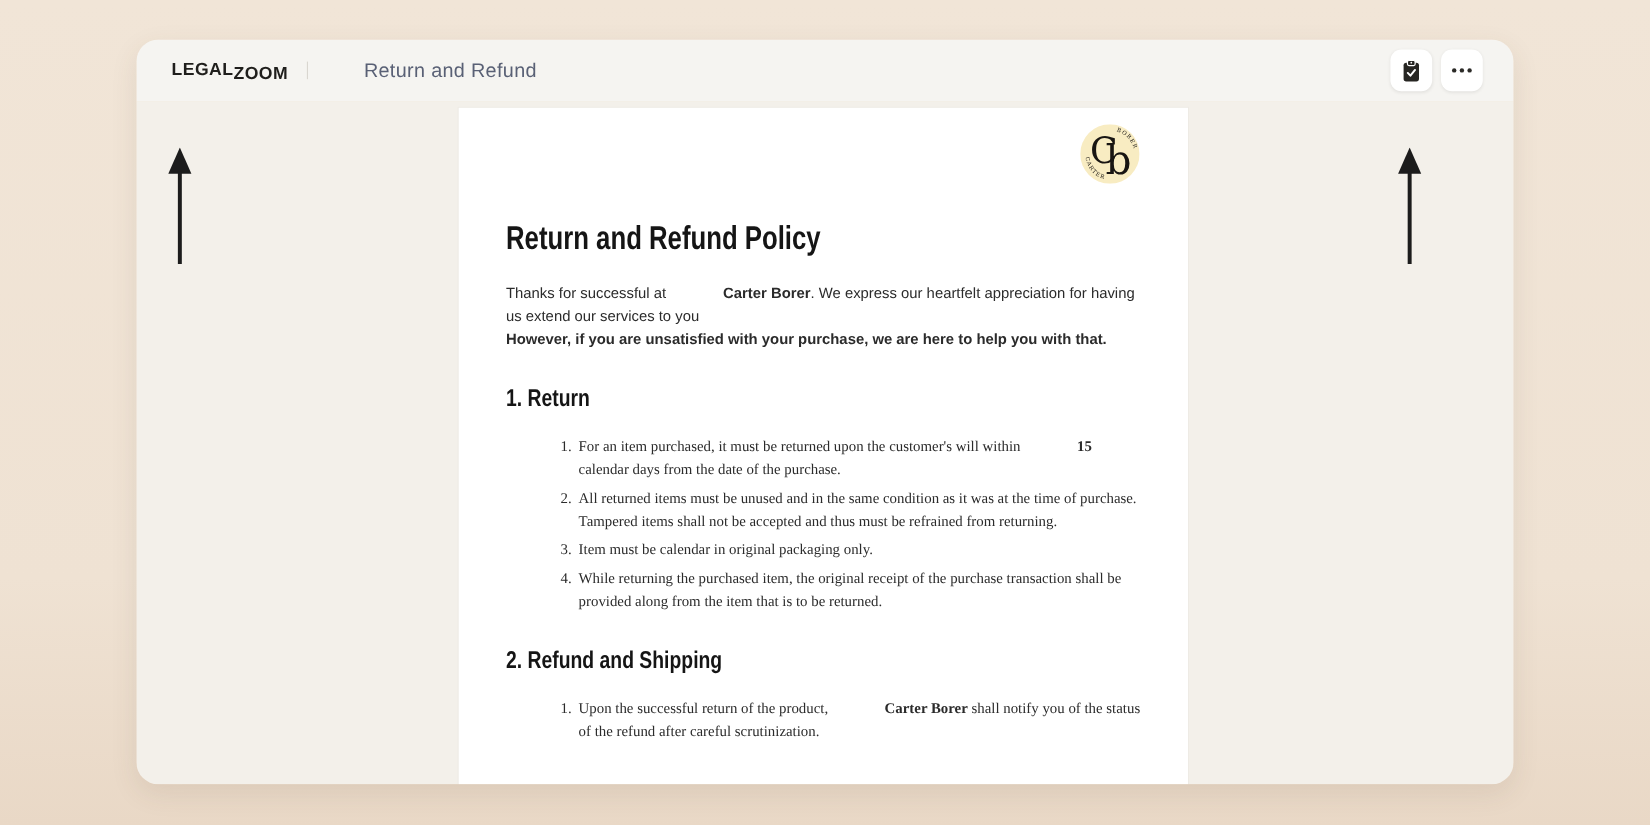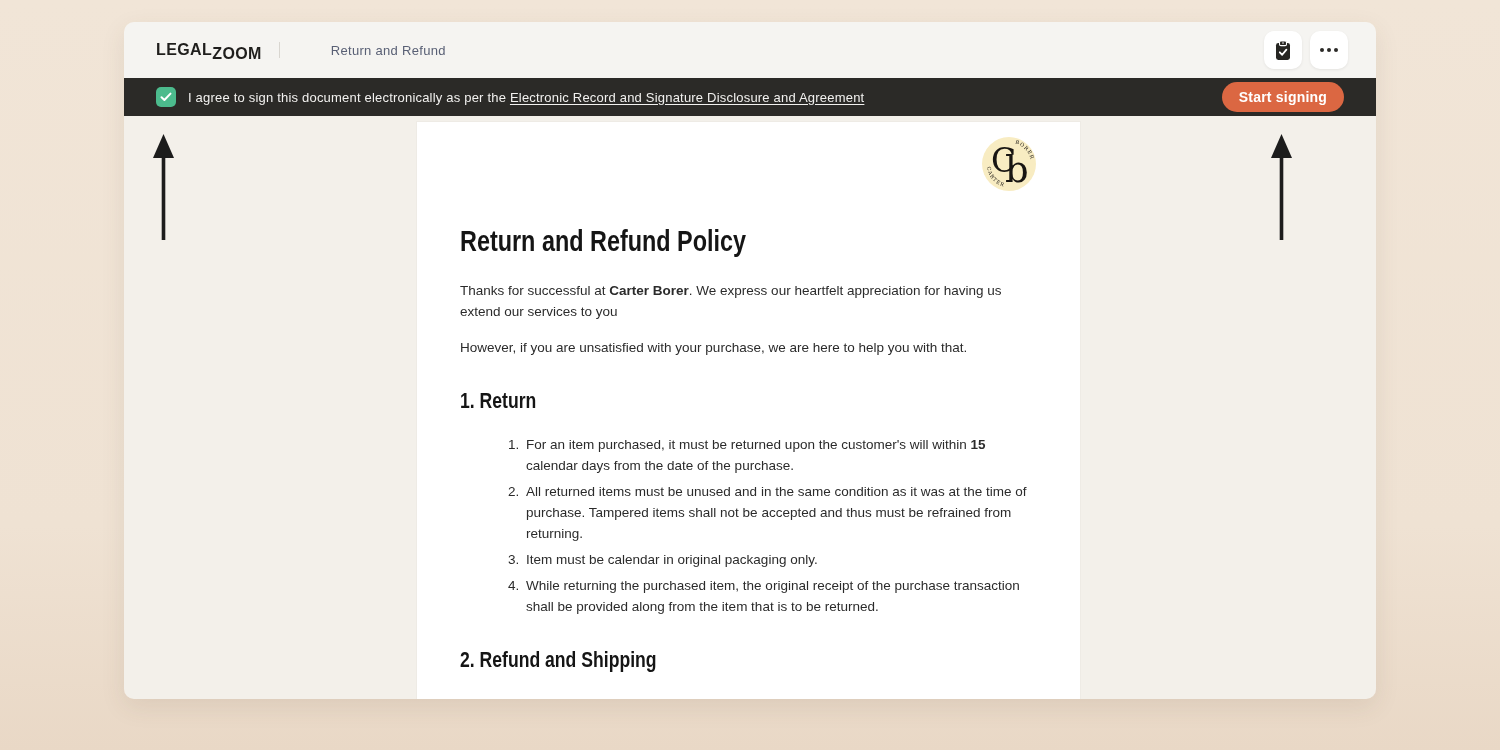--- a/index.html
+++ b/index.html
@@ -15,34 +15,34 @@
   }
   *{box-sizing:border-box;}
   html,body{margin:0;padding:0;}
   body{
     width:1500px;height:750px;position:relative;overflow:hidden;
     font-family:"Liberation Sans",sans-serif;
     background:linear-gradient(180deg,#f1e5d7 0%,#efe2d3 70%,#e9d8c6 100%);
   }
   
   .app{
-    position:absolute;left:124px;top:22px;width:1252px;height:677px;
-    border-radius:10px;overflow:hidden;
+    position:absolute;left:124px;top:36px;width:1252px;height:677px;
+    border-radius:20px;overflow:hidden;
     box-shadow:0 8px 24px rgba(90,70,50,.10);
     display:flex;flex-direction:column;
   }
   
   .topbar{
     height:56px;flex:0 0 56px;background:var(--header-bg);
     display:flex;align-items:center;padding:0 28px 0 32px;
   }
   .lz-logo{font-weight:700;font-size:16px;color:#1f1e1c;letter-spacing:.4px;white-space:nowrap;}
   .lz-logo .lz-z{position:relative;top:4px;}
   .crumb-divider{width:1px;height:16px;background:#d9d6d0;margin:0 15px 0 17px;}
-  .breadcrumb{font-size:13px;color:var(--breadcrumb-color);letter-spacing:.3px;padding-left:36px;}
+  .breadcrumb{font-size:18px;color:var(--breadcrumb-color);letter-spacing:.3px;padding-left:36px;}
   .topbar-spacer{flex:1;}
   .icon-btn{
     width:38px;height:38px;border:none;border-radius:10px;background:#ffffff;
     display:flex;align-items:center;justify-content:center;margin-left:8px;
     box-shadow:0 1px 3px rgba(0,0,0,.07);cursor:pointer;
   }
   .dots{display:flex;align-items:center;}
   .dots i{width:4px;height:4px;border-radius:50%;background:#2b2a27;margin:0 1.6px;}
   
   .consent-bar{
@@ -68,28 +68,28 @@
     padding:15px 43px 0 43px;color:#222;
     box-shadow:0 0 0 1px rgba(0,0,0,.02);
   }
   .logo-row{display:flex;justify-content:flex-end;}
   .company-logo{width:54px;height:54px;margin-right:1px;}
   .doc-title{
     margin:33px 0 0 0;font-size:30px;font-weight:700;color:#151515;white-space:nowrap;
     transform:scaleX(.78);transform-origin:left center;letter-spacing:0;
   }
   .page p{font-size:13.5px;line-height:21px;margin:22px 0 0 0;color:#2b2b2b;}
-  .page p.follow{margin-top:15px;}
+  .page p.follow{margin-top:0;font-weight:bold;}
   .sec-heading{
     margin:30px 0 0 0;font-size:22px;font-weight:700;color:#151515;white-space:nowrap;
     transform:scaleX(.80);transform-origin:left center;
   }
-  .page ol{margin:20px 0 0 0;padding-left:63px;}
+  .page ol{margin:20px 0 0 0;padding-left:63px;font-family:Liberation Serif, serif;}
   .page ol li{font-size:13.5px;line-height:21px;color:#2b2b2b;padding-left:3px;margin-bottom:5px;}
-  b{font-weight:700;}
+  b{font-weight:700;margin-left:48px;}
   
   .annot-arrow{position:absolute;z-index:50;}
 </style>
 </head>
 <body>
 
 <div class="app">
 
   <div class="topbar">
     <div class="lz-logo"><span>LEGAL</span><span class="lz-z">ZOOM</span></div>
@@ -108,29 +108,20 @@
     </button>
     <button class="icon-btn">
       <span class="dots">
           <i></i>
           <i></i>
           <i></i>
         </span>
     </button>
   </div>
 
-  <div class="consent-bar">
-    <span class="checkbox" role="checkbox" aria-checked="true">
-      <svg width="12" height="10" viewBox="0 0 12 10">
-        <path d="M1.5 5.2 L4.4 8 L10.5 1.6" fill="none" stroke="#ffffff" stroke-width="2" stroke-linecap="round" stroke-linejoin="round"></path>
-      </svg>
-    </span>
-    <span class="consent-text"><span>I agree to sign this document electronically as per the </span><a class="consent-link">Electronic Record and Signature Disclosure and Agreement</a></span>
-    <button class="start-btn">Start signing</button>
-  </div>
 
   <div class="content">
     <div class="page">
 
       <div class="logo-row">
         <svg class="company-logo" viewBox="0 0 54 54">
           <defs>
             <path id="arcTop" d="M 33 6.5 A 22 22 0 0 1 49 23"></path>
             <path id="arcBottom" d="M 5 30 A 23 23 0 0 0 21 49.5"></path>
           </defs>

